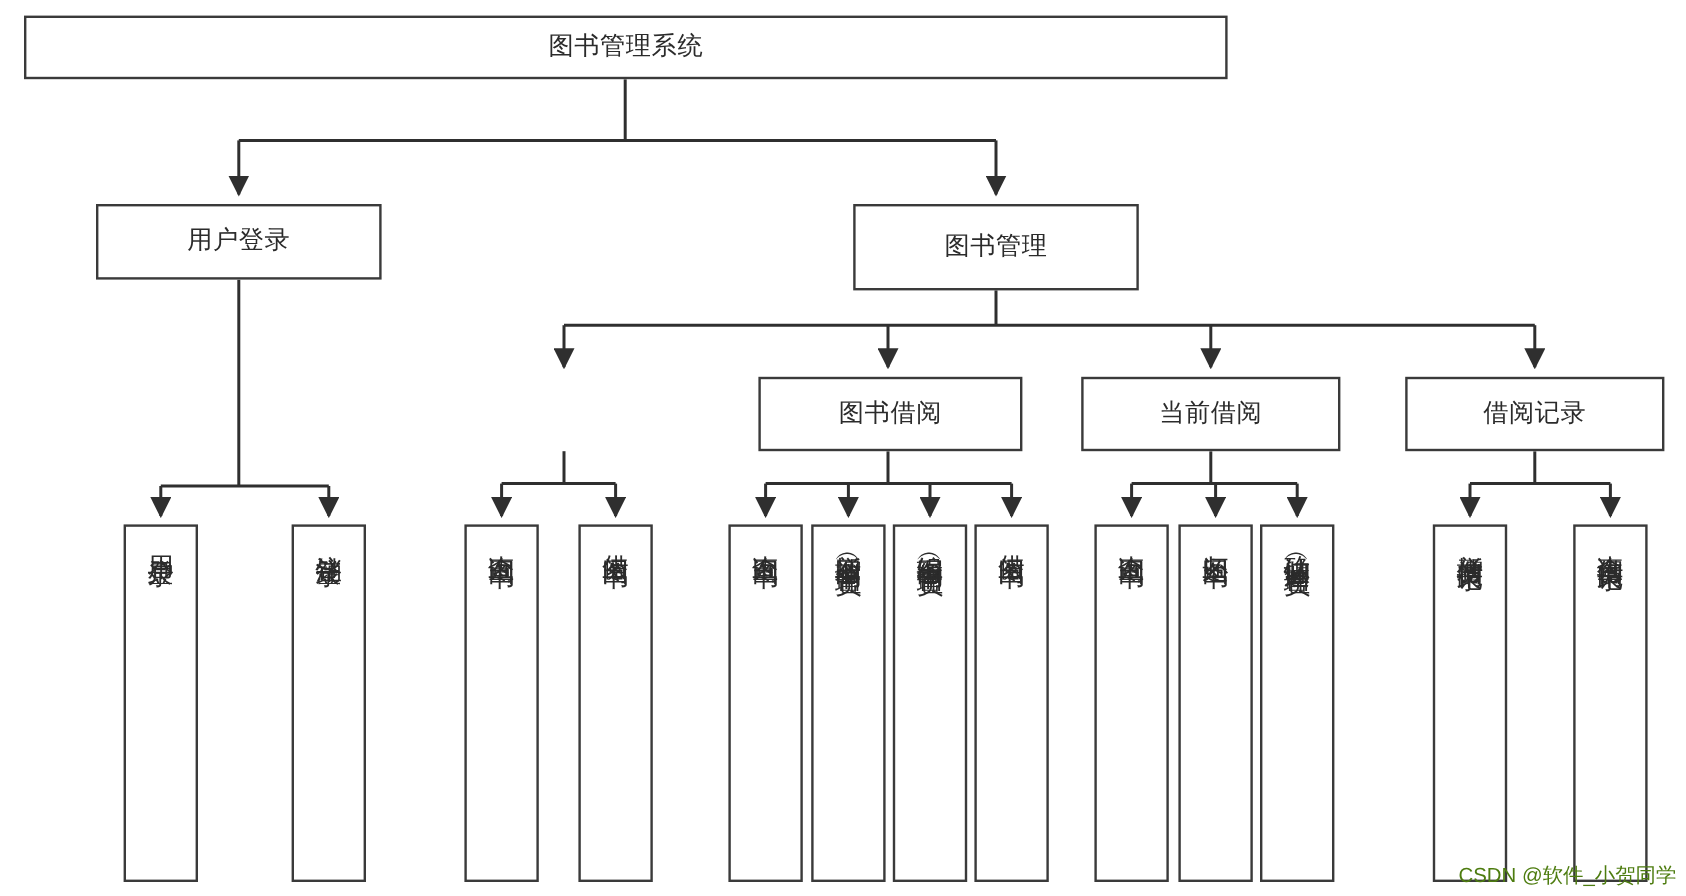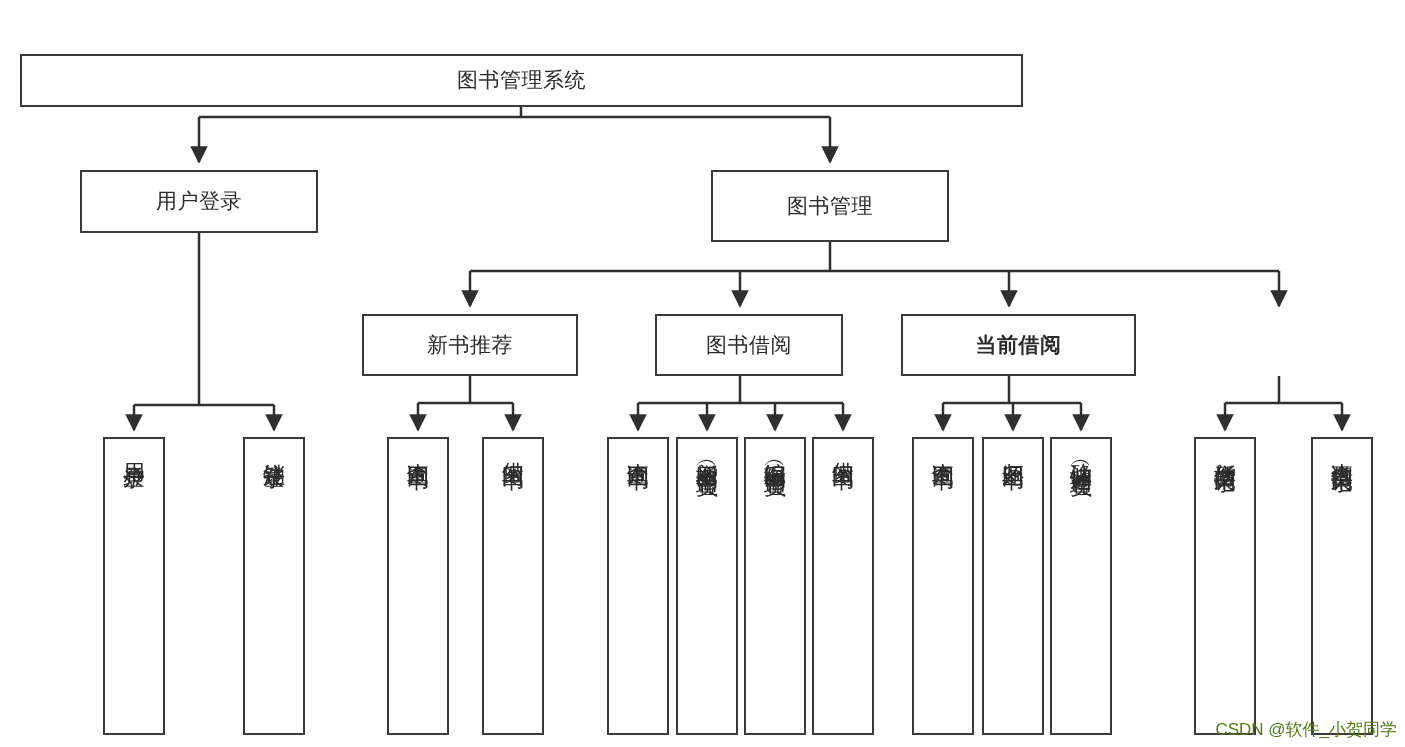--- a/index.html
+++ b/index.html
@@ -132,44 +132,44 @@
       <path d="M 1013 403 L 1013 430" marker-end="url(#arrow)"></path>
       <path d="M 1081 403 L 1081 430" marker-end="url(#arrow)"></path>
 
       <path d="M 1279 376 L 1279 403"></path>
       <path d="M 1225 403 L 1342 403"></path>
       <path d="M 1225 403 L 1225 430" marker-end="url(#arrow)"></path>
       <path d="M 1342 403 L 1342 430" marker-end="url(#arrow)"></path>
     </g>
   </svg>
 
-  <div class="node horizontal root" style="left:20px; top:13px; width:1003px; height:53px;margin-top:41px;">
+  <div class="node horizontal root" style="left:20px; top:13px; width:1003px; height:53px;">
     <span class="label">图书管理系统</span>
   </div>
 
   <div class="node horizontal level1" style="left:80px; top:170px; width:238px; height:63px;">
     <span class="label">用户登录</span>
   </div>
 
   <div class="node horizontal level1" style="left:711px; top:170px; width:238px; height:72px;">
     <span class="label">图书管理</span>
   </div>
 
-  <div class="node horizontal level2" style="left:362px; top:314px; width:216px; height:62px;">
-    <span class="label">新书推荐</span>
-  </div>
-
-  <div class="node horizontal level2" style="left:632px; top:314px; width:188px; height:62px;margin-left:23px;">
+
+  <div class="node horizontal level2" style="left:632px; top:314px; width:220px; height:62px;">
     <span class="label">图书借阅</span>
   </div>
 
-  <div class="node horizontal level2" style="left:901px; top:314px; width:235px; height:62px;font-weight:bold;">
+  <div class="node horizontal level2" style="left:901px; top:314px; width:216px; height:62px;">
     <span class="label">当前借阅</span>
   </div>
 
+  <div class="node horizontal level2" style="left:1171px; top:314px; width:216px; height:62px;">
+    <span class="label">借阅记录</span>
+  </div>
 
   <div class="node vertical" style="left:103px; top:437px; width:62px; height:298px;">
     <span class="label">用户登录</span>
   </div>
 
   <div class="node vertical" style="left:243px; top:437px; width:62px; height:298px;">
     <span class="label">注销登录</span>
   </div>
 
   <div class="node vertical" style="left:387px; top:437px; width:62px; height:298px;">

